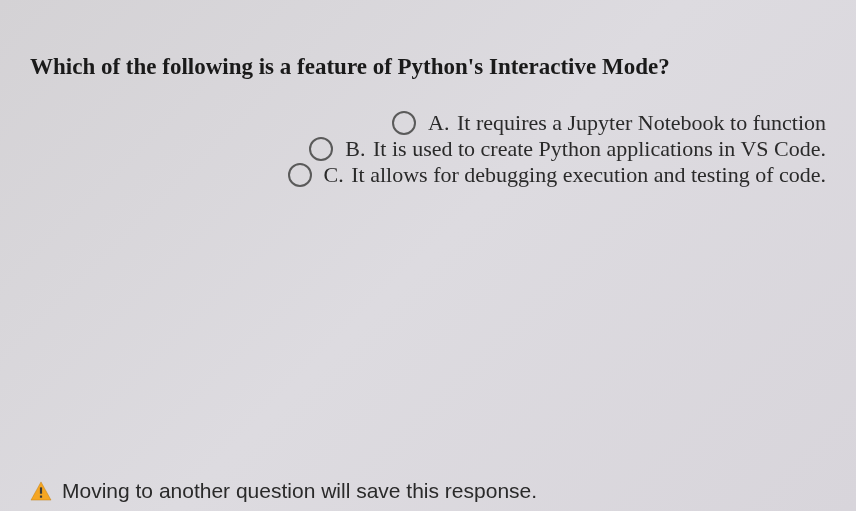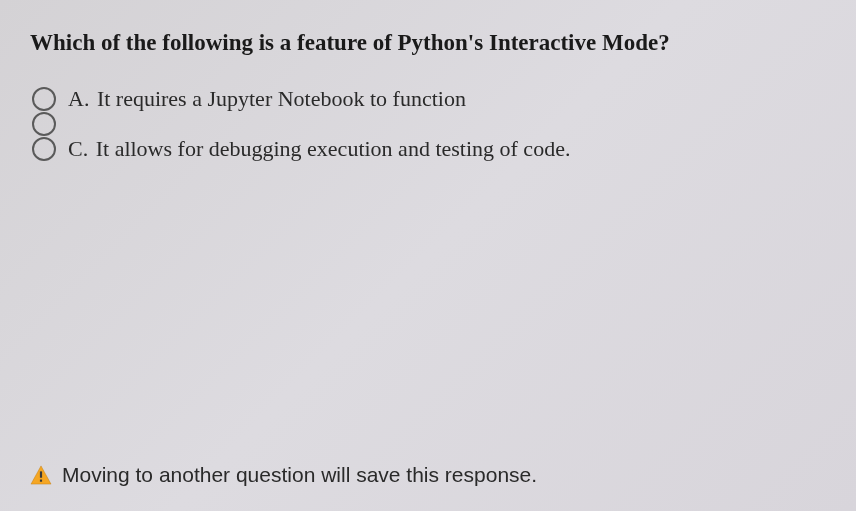--- a/index.html
+++ b/index.html
@@ -15,25 +15,27 @@
       padding: 28px 30px 20px 30px;
       color: #2a2a2a;
       position: relative;
     }
     .question-text {
       font-size: 23px;
       font-weight: bold;
       color: #1a1a1a;
       margin-bottom: 28px;
       line-height: 1.3;
+      margin-top: 24px;
     }
     .options {
       display: flex;
       flex-direction: column;
       padding-left: 2px;
+      align-items: flex-end;
     }
     .option {
       display: flex;
       align-items: center;
       gap: 12px;
     }
     .radio-button {
       width: 24px;
       height: 24px;
       border: 2.5px solid #5a5a5a;
@@ -45,21 +47,21 @@
     .option-label {
       font-size: 22px;
       color: #2a2a2a;
       font-family: Georgia, 'Times New Roman', serif;
     }
     .option-letter {
       margin-right: 2px;
     }
     .warning-bar {
       position: absolute;
-      bottom: 24px;
+      bottom: 8px;
       left: 30px;
       display: flex;
       align-items: center;
       gap: 10px;
     }
     .warning-icon {
       width: 22px;
       height: 20px;
       flex-shrink: 0;
     }
@@ -77,20 +79,24 @@
 <div class="options">
   <div class="option">
     <div class="radio-button"></div>
     <div class="option-label">
       <span class="option-letter">A.</span>
       <span>It requires a Jupyter Notebook to function</span>
     </div>
   </div>
   <div class="option">
     <div class="radio-button"></div>
+    <div class="option-label">
+      <span class="option-letter">B.</span>
+      <span>It is used to create Python applications in VS Code.</span>
+    </div>
   </div>
   <div class="option">
     <div class="radio-button"></div>
     <div class="option-label">
       <span class="option-letter">C.</span>
       <span>It allows for debugging execution and testing of code.</span>
     </div>
   </div>
 </div>
 

